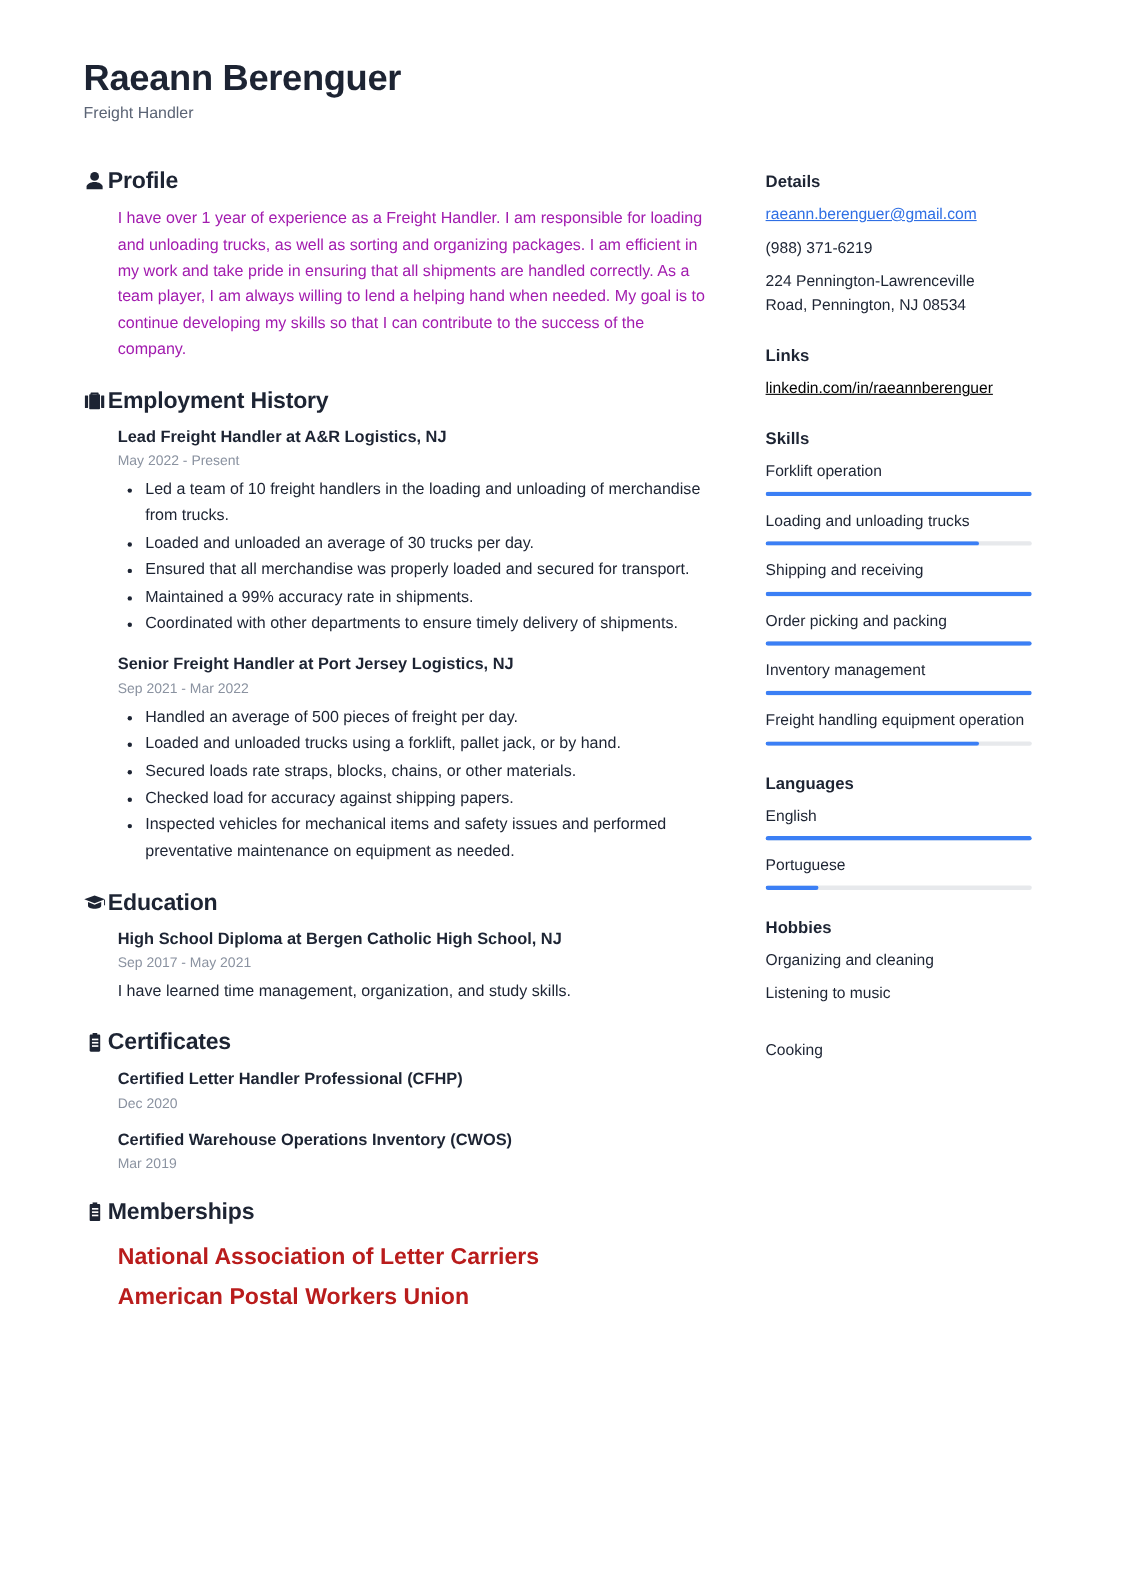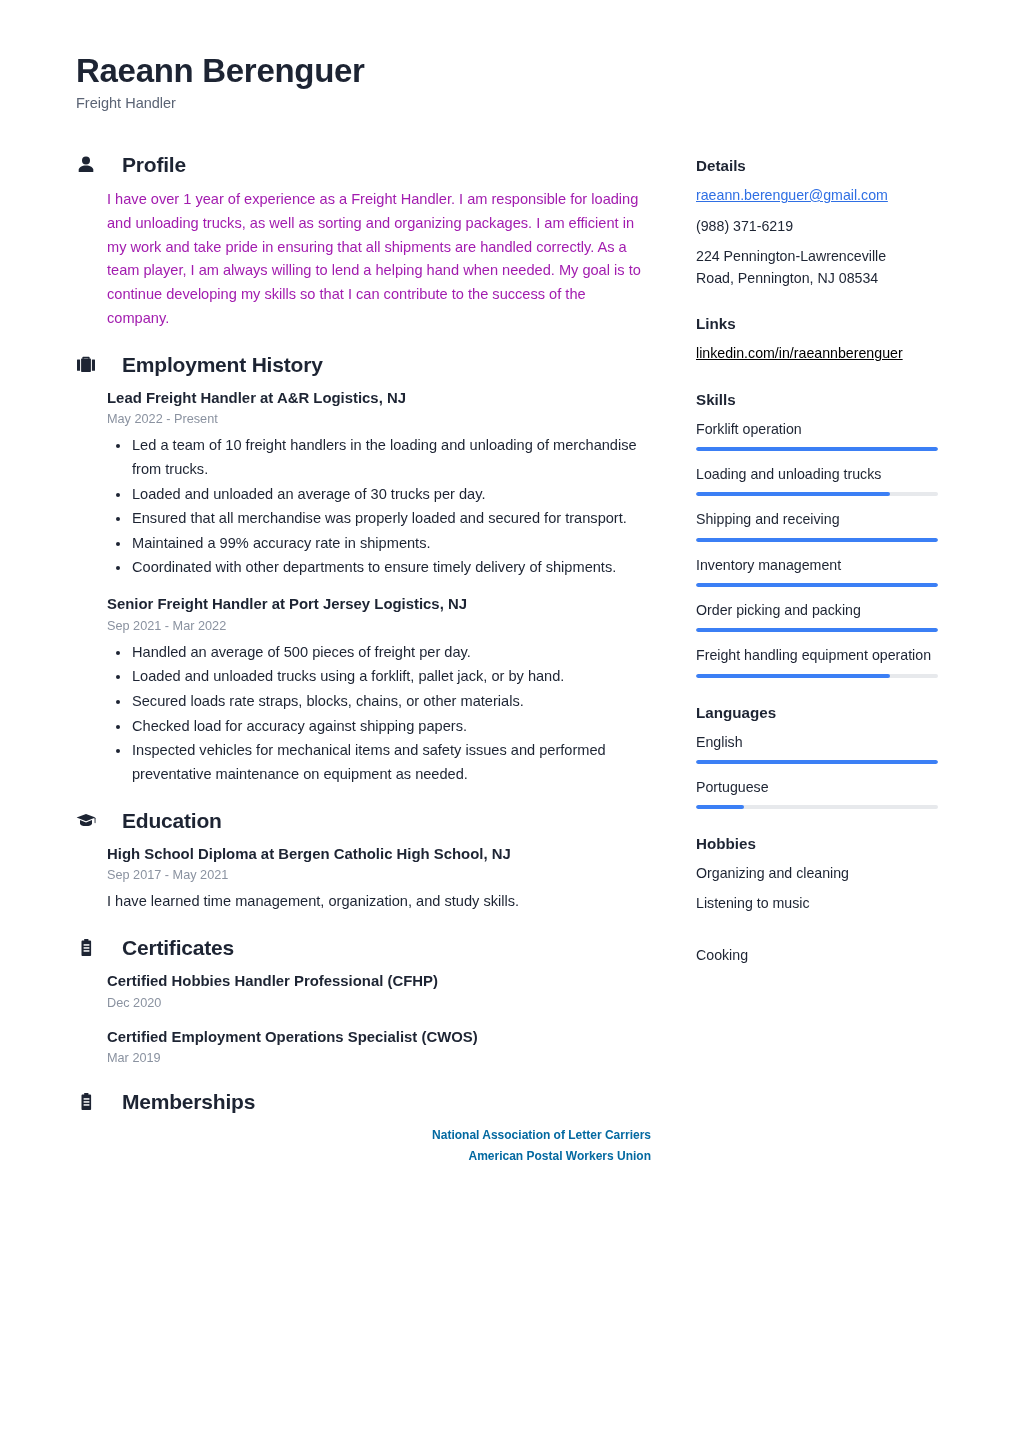--- a/index.html
+++ b/index.html
@@ -51,21 +51,21 @@
 
   .col-main { width: 575px; flex: 0 0 575px; }
   .col-side { width: 265px; flex: 0 0 265px; padding-top: 4px; }
 
   
   .section { margin-bottom: 22px; }
 
   .section-head {
     display: flex;
     align-items: center;
-    gap: 26px;
+    gap: 2px;
     margin-bottom: 11px;
   }
 
   .section-icon {
     width: 20px;
     height: 22px;
     display: flex;
     align-items: center;
     justify-content: center;
     flex: 0 0 20px;
@@ -132,25 +132,24 @@
     position: absolute;
     left: 9px;
     top: 10px;
     width: 4px;
     height: 4px;
     border-radius: 50%;
     background: #1d2433;
   }
 
   .plain-item {
-    font-size: 12px;
+    font-size: 21px;
     font-weight: 700;
-    color: #0369a1;
+    color: #b91c1c;
     line-height: 1.72;
-    text-align: right;
   }
 
   
   .side-block { margin-bottom: 26px; }
 
   .side-title {
     font-size: 15.2px;
     font-weight: 700;
     color: #1d2433;
     margin-bottom: 11px;
@@ -308,25 +307,25 @@
               <path d="M5.6 0h3.8v1.5h1.6c.6 0 1.1.5 1.1 1.1V16c0 .6-.5 1.1-1.1 1.1H3.6c-.6 0-1.1-.5-1.1-1.1V2.6c0-.6.5-1.1 1.1-1.1h1.6V0z"></path>
               <rect x="4.6" y="5.2" width="5.8" height="1.5" fill="#ffffff"></rect>
               <rect x="4.6" y="8.2" width="5.8" height="1.5" fill="#ffffff"></rect>
               <rect x="4.6" y="11.2" width="5.8" height="1.5" fill="#ffffff"></rect>
             </svg>
           </span>
           <span class="section-title">Certificates</span>
         </div>
         <div class="section-body">
           <div class="entry">
-            <div class="entry-title">Certified Hobbies Handler Professional (CFHP)</div>
+            <div class="entry-title">Certified Letter Handler Professional (CFHP)</div>
             <div class="entry-date">Dec 2020</div>
           </div>
           <div class="entry">
-            <div class="entry-title">Certified Employment Operations Specialist (CWOS)</div>
+            <div class="entry-title">Certified Warehouse Operations Inventory (CWOS)</div>
             <div class="entry-date">Mar 2019</div>
           </div>
         </div>
       </div>
 
       <div class="section">
         <div class="section-head">
           <span class="section-icon">
             <svg width="15" height="18" viewBox="0 0 15 18" fill="currentColor">
               <path d="M5.6 0h3.8v1.5h1.6c.6 0 1.1.5 1.1 1.1V16c0 .6-.5 1.1-1.1 1.1H3.6c-.6 0-1.1-.5-1.1-1.1V2.6c0-.6.5-1.1 1.1-1.1h1.6V0z"></path>
@@ -380,28 +379,28 @@
         </div>
 
         <div class="rated">
           <div class="rated-label">Shipping and receiving</div>
           <div class="bar-track">
             <div class="bar-fill" style="width: 100%; background: rgb(59, 127, 245);"></div>
           </div>
         </div>
 
         <div class="rated">
+          <div class="rated-label">Order picking and packing</div>
+          <div class="bar-track">
+            <div class="bar-fill" style="width: 100%; background: rgb(59, 127, 245);"></div>
+          </div>
+        </div>
+
+        <div class="rated">
           <div class="rated-label">Inventory management</div>
-          <div class="bar-track">
-            <div class="bar-fill" style="width: 100%; background: rgb(59, 127, 245);"></div>
-          </div>
-        </div>
-
-        <div class="rated">
-          <div class="rated-label">Order picking and packing</div>
           <div class="bar-track">
             <div class="bar-fill" style="width: 100%; background: rgb(59, 127, 245);"></div>
           </div>
         </div>
 
         <div class="rated">
           <div class="rated-label">Freight handling equipment operation</div>
           <div class="bar-track">
             <div class="bar-fill" style="width: 80%; background: rgb(59, 127, 245);"></div>
           </div>

